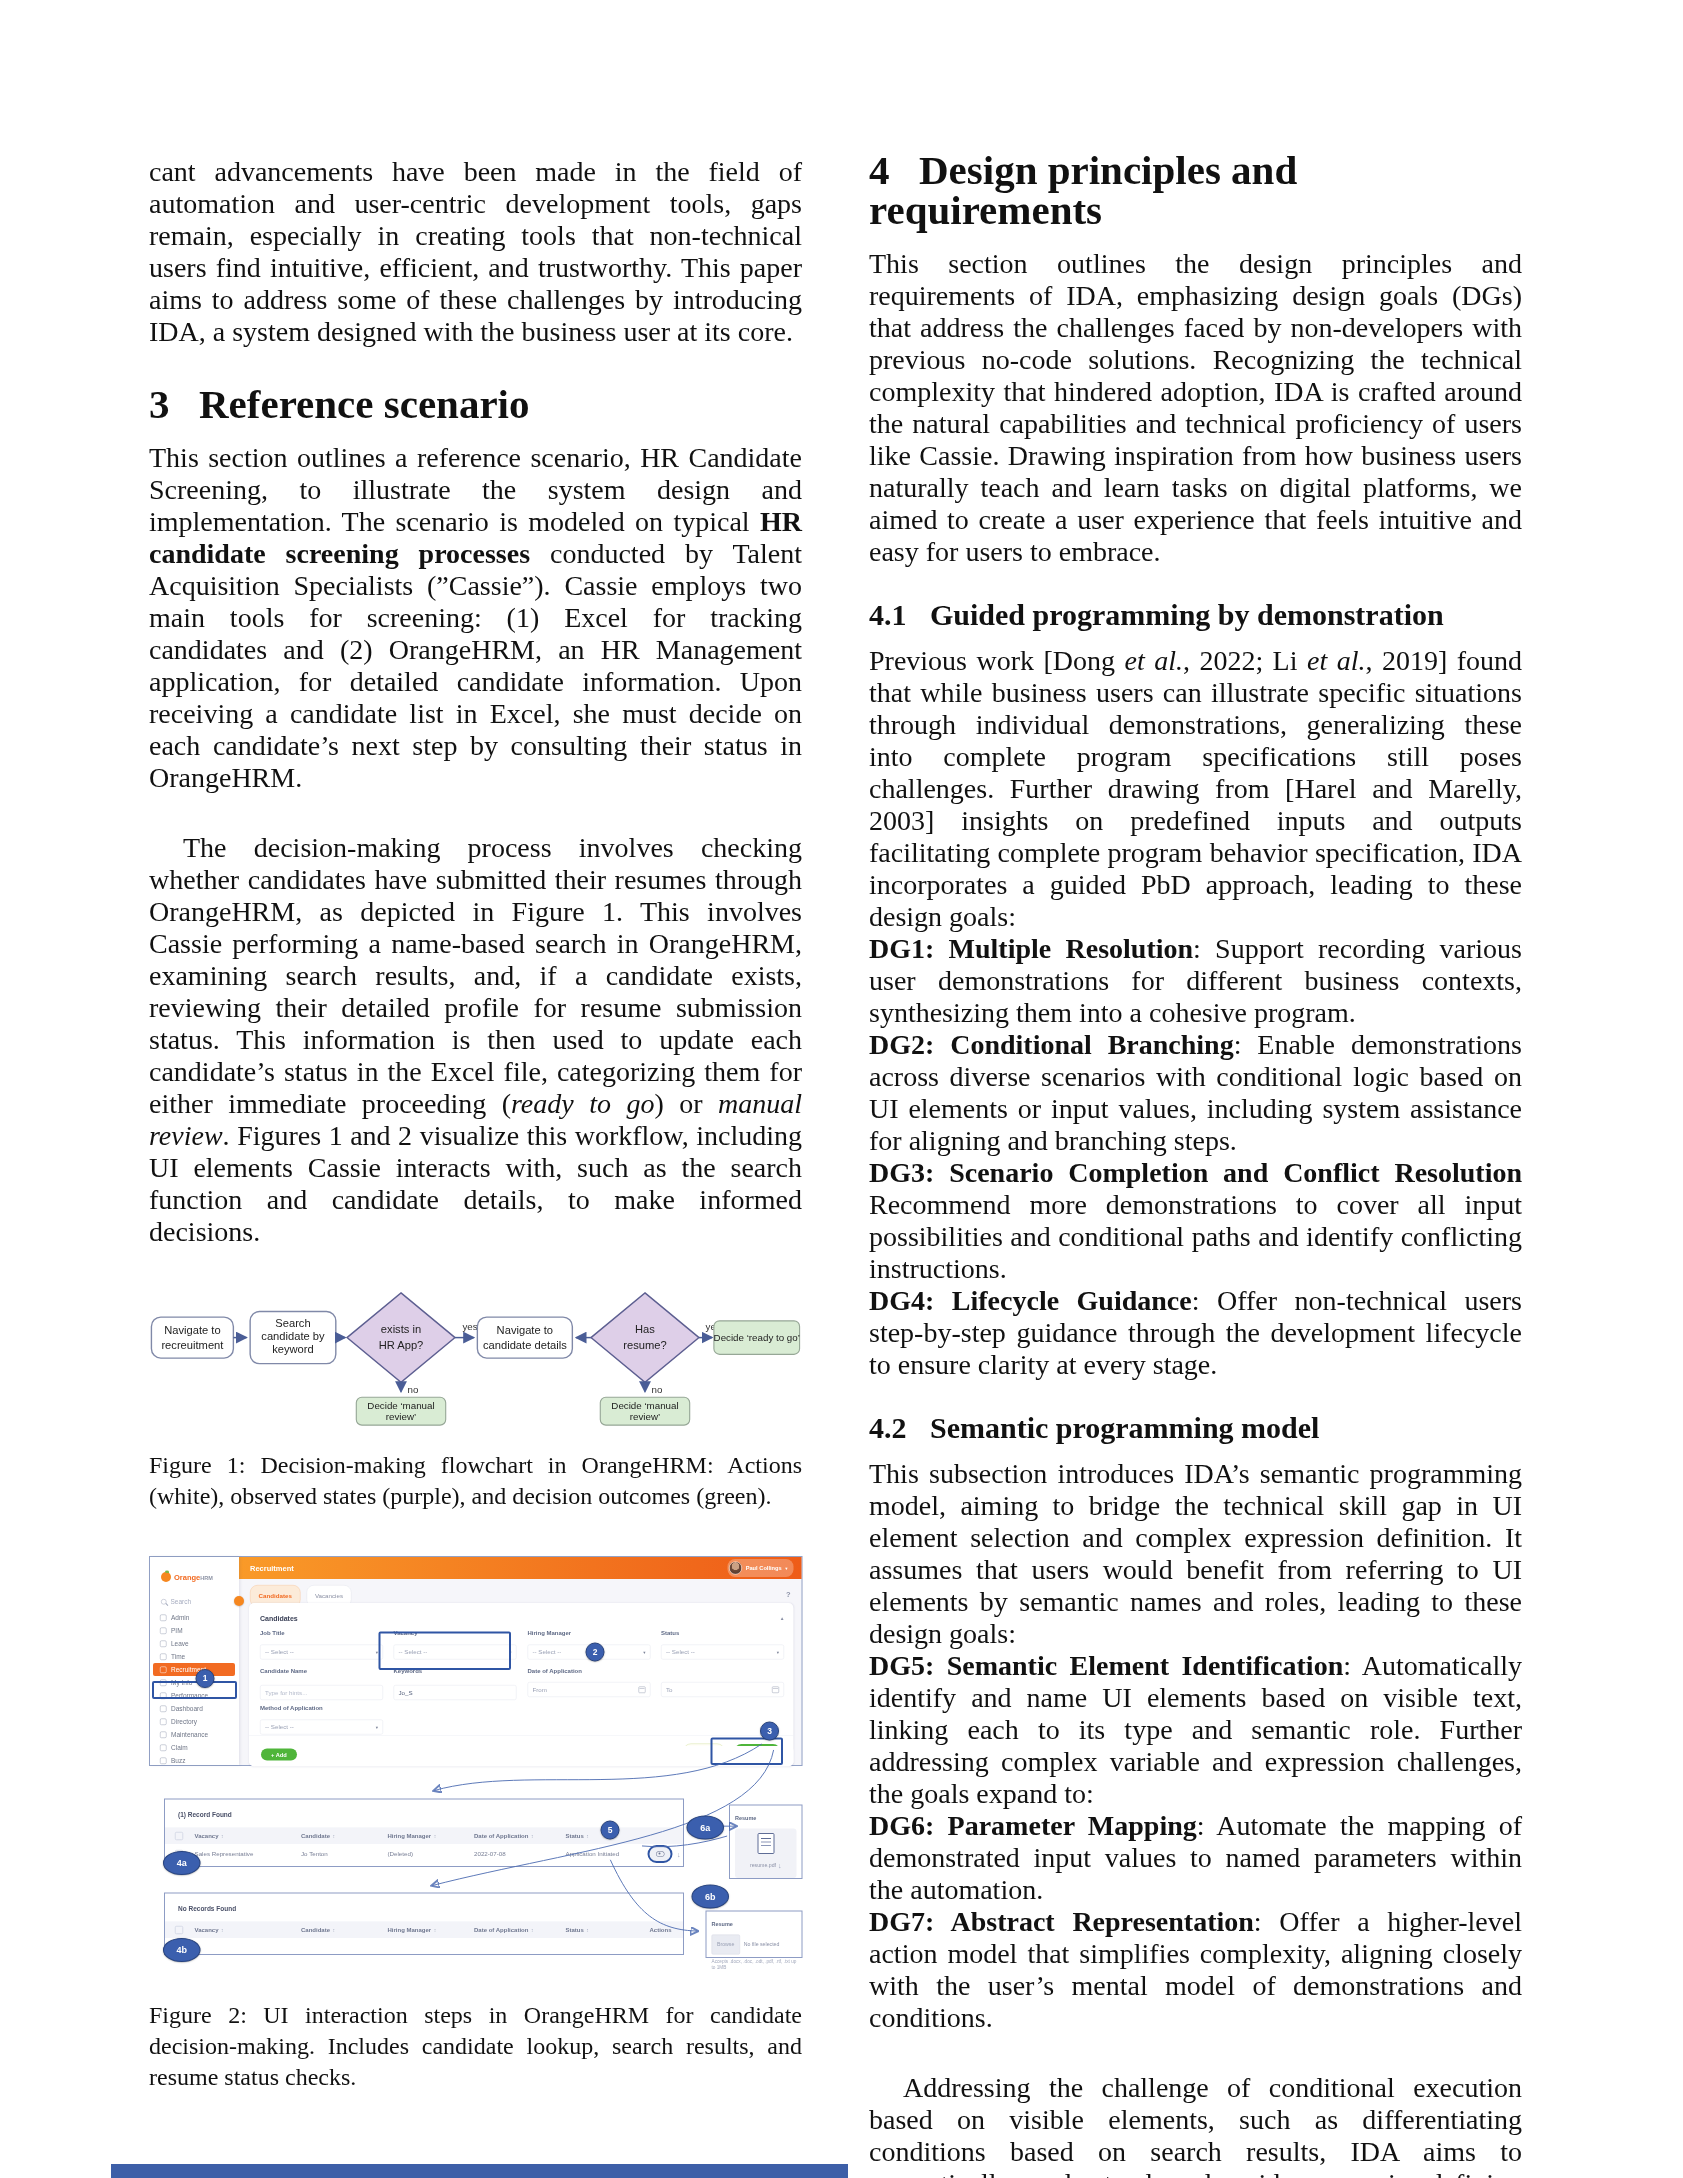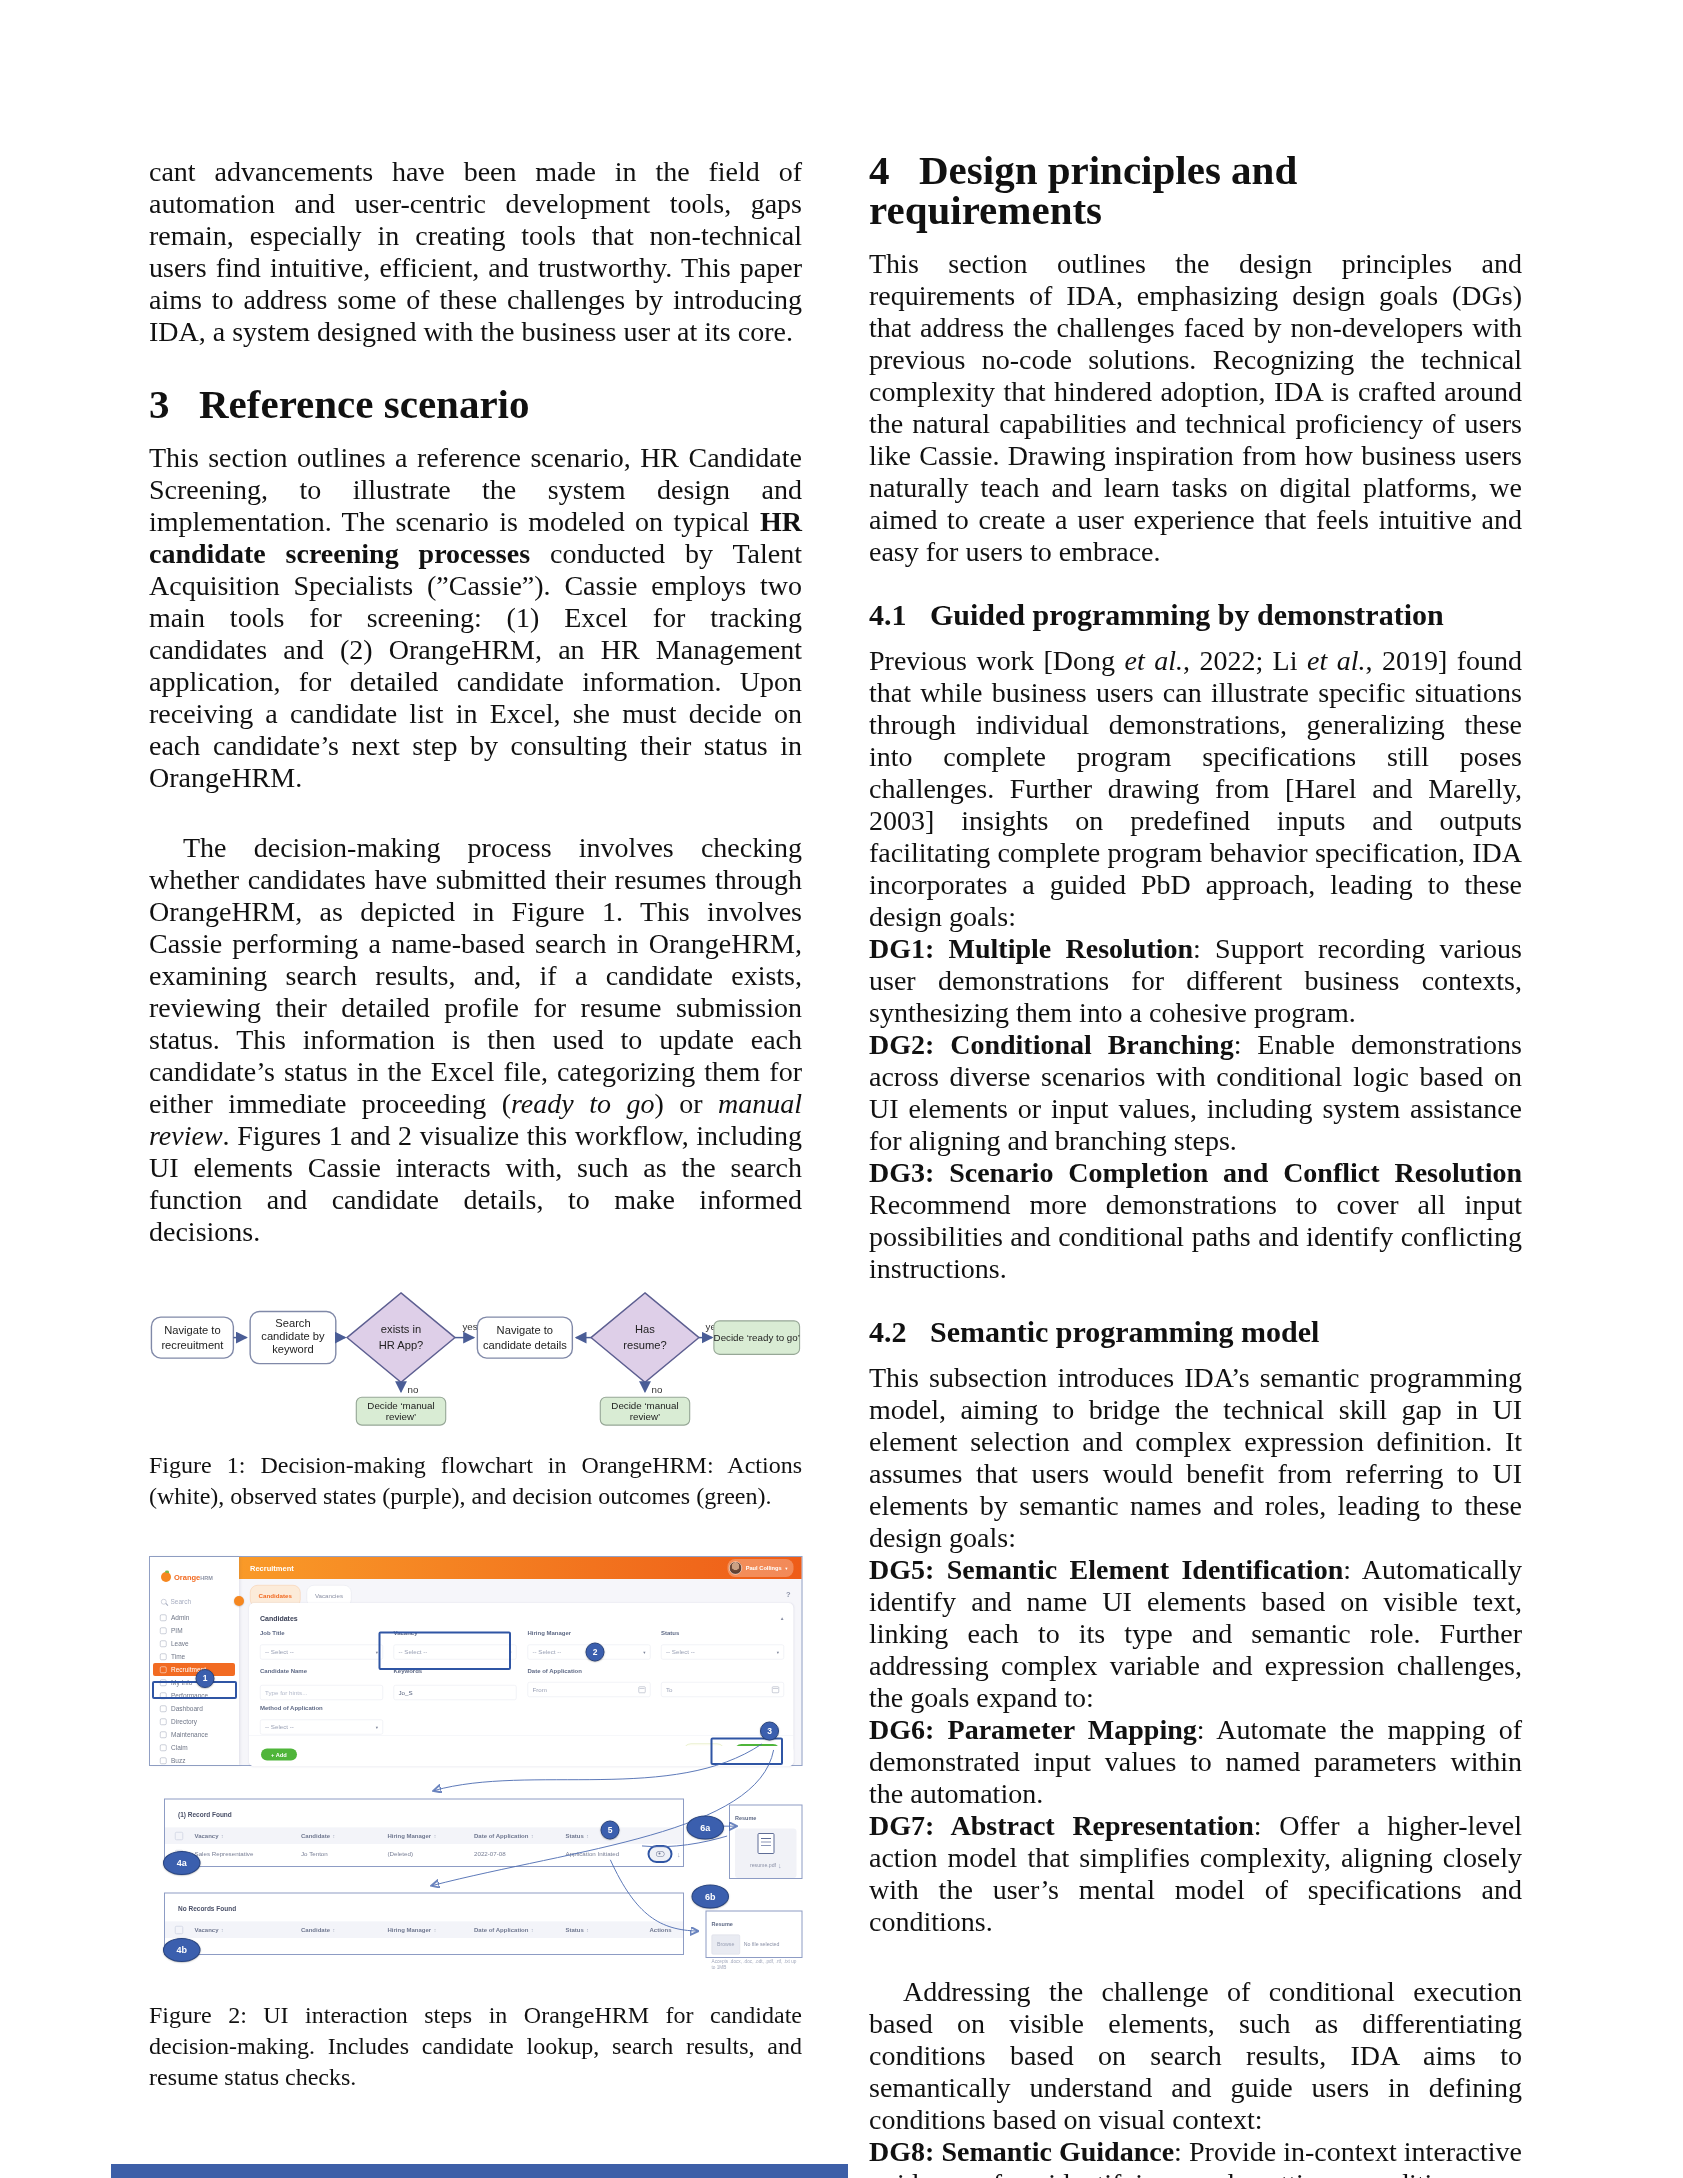--- a/index.html
+++ b/index.html
@@ -449,24 +449,25 @@
 
 <div id="right-col" class="col">
   <h2 class="section" style="margin-top:0;"><span class="num">4</span><span>Design principles and requirements</span></h2>
   <p>This section outlines the design principles and requirements of IDA, emphasizing design goals (DGs) that address the challenges faced by non-developers with previous no-code solutions. Recognizing the technical complexity that hindered adoption, IDA is crafted around the natural capabilities and technical proficiency of users like Cassie. Drawing inspiration from how business users naturally teach and learn tasks on digital platforms, we aimed to create a user experience that feels intuitive and easy for users to embrace.</p>
 
   <h3 class="subsection"><span class="num">4.1</span><span>Guided programming by demonstration</span></h3>
   <p><span>Previous work [Dong </span><span class="it">et al.</span><span>, 2022; Li </span><span class="it">et al.</span><span>, 2019] found that while business users can illustrate specific situations through individual demonstrations, generalizing these into complete program specifications still poses challenges. Further drawing from [Harel and Marelly, 2003] insights on predefined inputs and outputs facilitating complete program behavior specification, IDA incorporates a guided PbD approach, leading to these design goals:</span></p>
   <p><b>DG1: Multiple Resolution</b><span>: Support recording various user demonstrations for different business contexts, synthesizing them into a cohesive program.</span></p>
   <p><b>DG2: Conditional Branching</b><span>: Enable demonstrations across diverse scenarios with conditional logic based on UI elements or input values, including system assistance for aligning and branching steps.</span></p>
   <p><b>DG3: Scenario Completion and Conflict Resolution</b><span> Recommend more demonstrations to cover all input possibilities and conditional paths and identify conflicting instructions.</span></p>
+  <p><b>DG4: Lifecycle Guidance</b><span>: Offer non-technical users step-by-step guidance through the development lifecycle to ensure clarity at every stage.</span></p>
 
   <h3 class="subsection"><span class="num">4.2</span><span>Semantic programming model</span></h3>
   <p>This subsection introduces IDA’s semantic programming model, aiming to bridge the technical skill gap in UI element selection and complex expression definition. It assumes that users would benefit from referring to UI elements by semantic names and roles, leading to these design goals:</p>
   <p><b>DG5: Semantic Element Identification</b><span>: Automatically identify and name UI elements based on visible text, linking each to its type and semantic role. Further addressing complex variable and expression challenges, the goals expand to:</span></p>
   <p><b>DG6: Parameter Mapping</b><span>: Automate the mapping of demonstrated input values to named parameters within the automation.</span></p>
-  <p><b>DG7: Abstract Representation</b><span>: Offer a higher-level action model that simplifies complexity, aligning closely with the user’s mental model of specifications and conditions.</span></p>
+  <p><b>DG7: Abstract Representation</b><span>: Offer a higher-level action model that simplifies complexity, aligning closely with the user’s mental model of demonstrations and conditions.</span></p>
   <p class="pind">Addressing the challenge of conditional execution based on visible elements, such as differentiating conditions based on search results, IDA aims to semantically understand and guide users in defining conditions based on visual context:</p>
   <p><b>DG8: Semantic Guidance</b><span>: Provide in-context interactive guidance for identifying and setting conditions on semantic objects, simplifying the process without requiring users to handle complex data scraping or expressions.</span></p>
 </div>
 
 <div class="bottom-strip"></div>
 
 
 </body></html>

